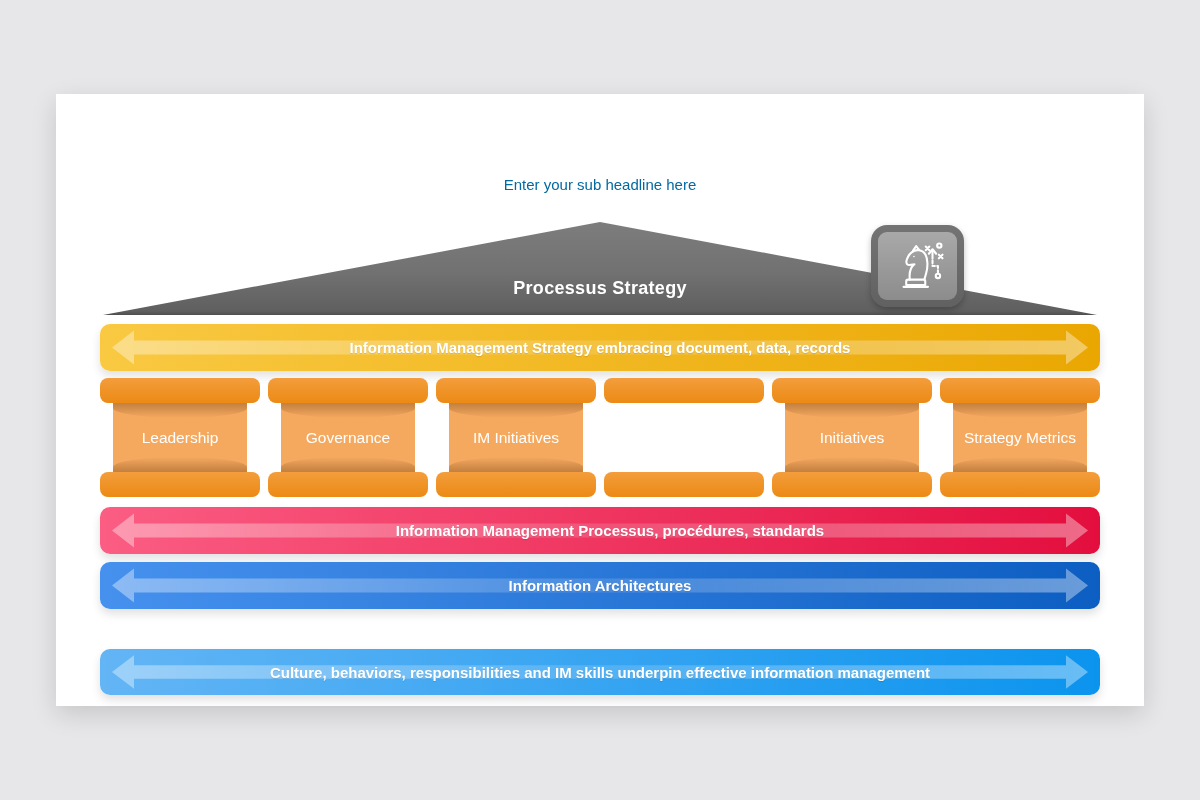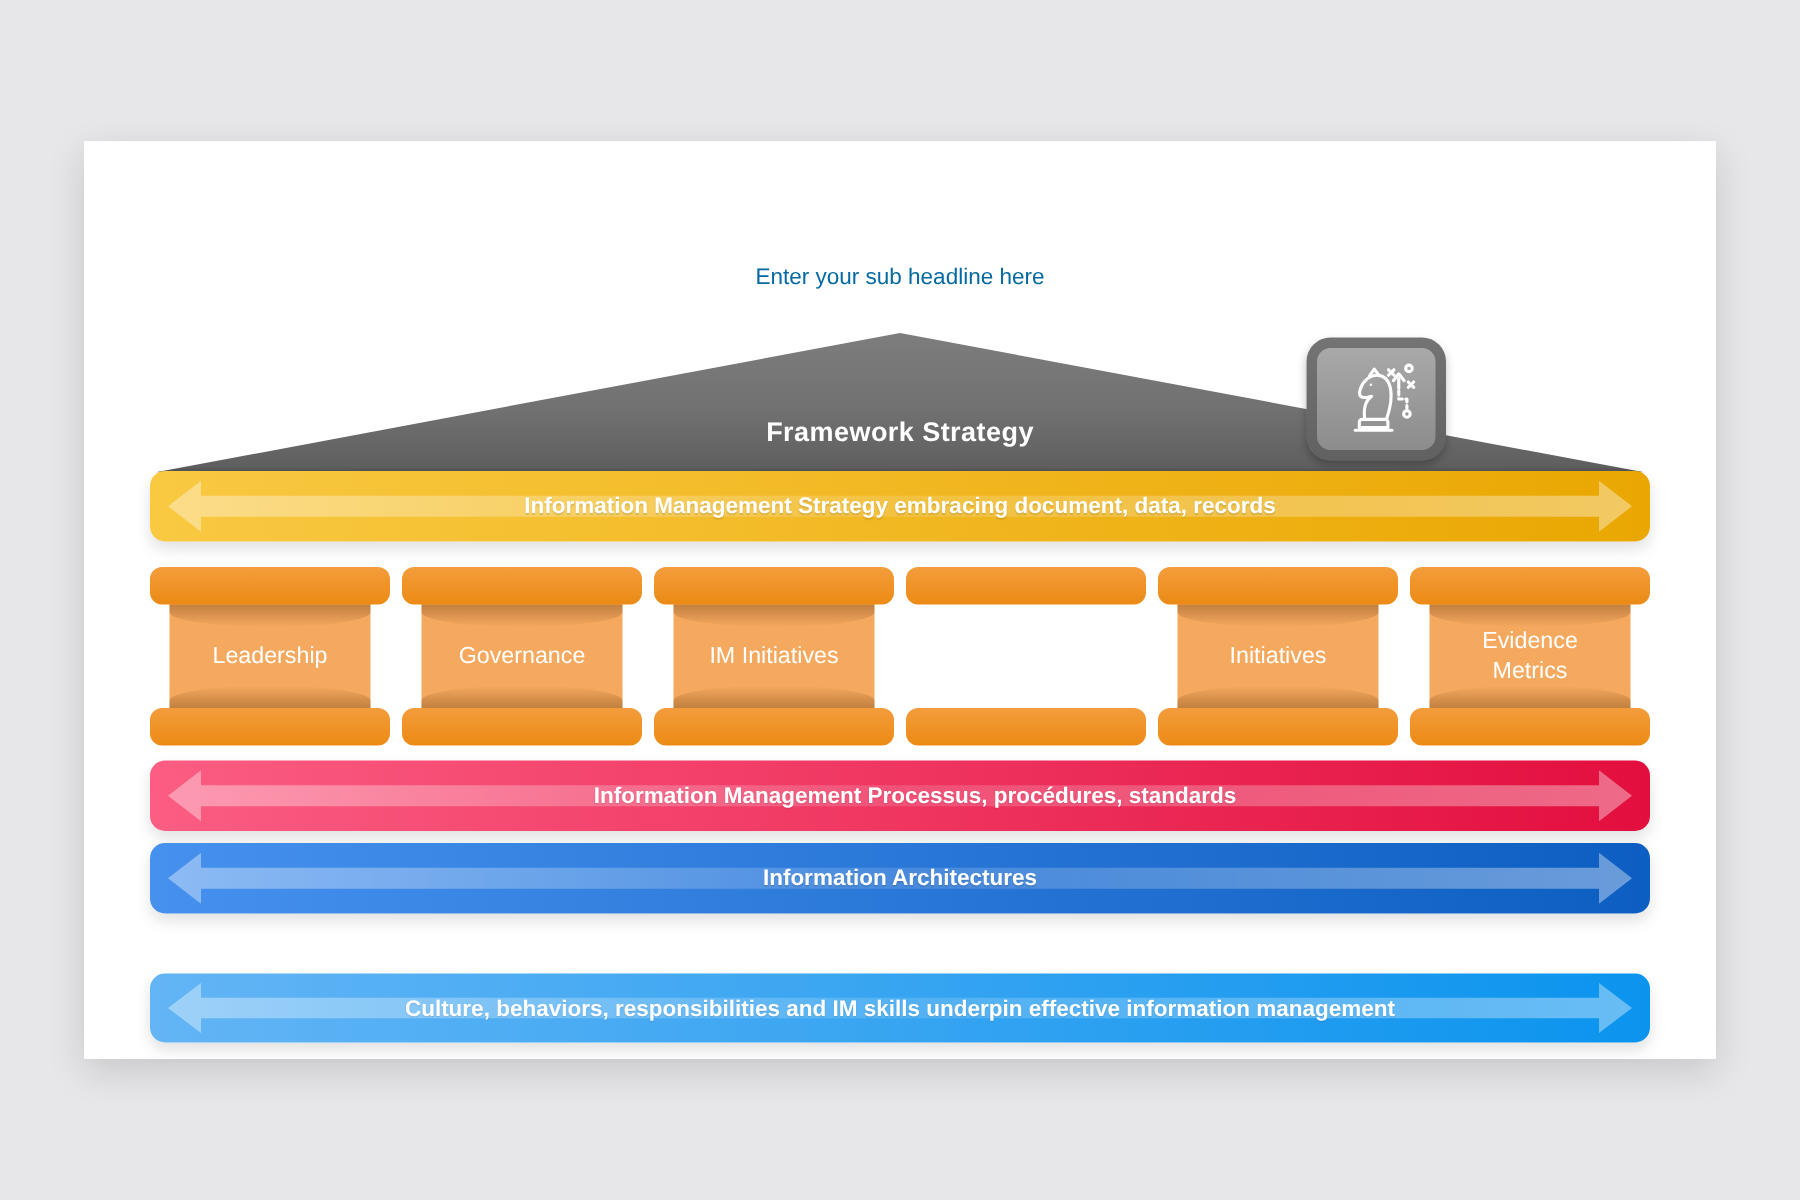--- a/index.html
+++ b/index.html
@@ -63,21 +63,21 @@
     box-shadow: 0 5px 10px rgba(0,0,0,0.12);
     overflow: hidden;
   }
   .bar-arrow { position: absolute; inset: 0; width: 100%; height: 100%; }
   .bar-label {
     position: relative; z-index: 2;
     color: #ffffff; font-size: 15px; font-weight: 700;
     text-align: center; padding: 0 40px;
     text-shadow: 0 1px 1px rgba(0,0,0,0.12);
   }
-  .bar-strategy { top: 220px; background: linear-gradient(90deg, #f9c942, #eaa702); }
+  .bar-strategy { top: 230px; background: linear-gradient(90deg, #f9c942, #eaa702); }
   .bar-process  { top: 413px; background: linear-gradient(90deg, #fb5d83, #e30e3e); padding-left: 20px; }
   .bar-arch     { top: 468px; background: linear-gradient(90deg, #4691ee, #0d5ec2); }
   .bar-culture  { top: 523px; height: 46px; background: linear-gradient(90deg, #63b5f5, #0b94ee); margin-top: 32px; }
   
   .pillars {
     position: absolute; left: 44px; top: 284px;
     width: 1000px; height: 119px;
     display: flex; gap: 8px;
   }
   .pillar { position: relative; flex: 1 1 0; }
@@ -123,21 +123,21 @@
     </linearGradient>
   </defs>
 </svg>
 
 <div class="stage">
   <div class="slide">
 
     <div class="subtitle">Enter your sub headline here</div>
 
     <div class="roof">
-      <div class="roof-label">Framework Strategy</div>
+      <div class="roof-label">Processus Strategy</div>
     </div>
 
     <div class="badge">
       <div class="badge-inner">
         <svg viewBox="0 0 64 64" fill="none" stroke="#ffffff" stroke-width="2.3" stroke-linecap="round" stroke-linejoin="round">
           <path d="M16 55 h27"></path>
           <path d="M19 49 a2 2 0 0 1 2 -2 h17 a2 2 0 0 1 2 2 v4 h-21 z"></path>
           <path d="M23 47 c-1 -8 0 -13 5 -17 c-3 0.5 -6 2 -8 0 c-2 -2 0 -9 5 -13 c5 -4 12 -3 15 2 c3 5 3 14 1 21 l-2 7"></path>
           <path d="M26.5 15 l3.5 -5 l3 4"></path>
           <circle cx="27.5" cy="21.5" r="0.9" fill="#ffffff" stroke="none"></circle>
@@ -188,21 +188,21 @@
       <div class="pillar">
         <div class="rod top"></div>
         <div class="panel">
           <span class="pillar-label">Initiatives</span>
         </div>
         <div class="rod bottom"></div>
       </div>
       <div class="pillar">
         <div class="rod top"></div>
         <div class="panel">
-          <span class="pillar-label">Evidence Metrics</span>
+          <span class="pillar-label">Strategy Metrics</span>
         </div>
         <div class="rod bottom"></div>
       </div>
     </div>
 
     <div class="bar bar-process">
       <svg class="bar-arrow" viewBox="0 0 1000 47" preserveAspectRatio="none">
         <polygon fill="url(#arrowFade)" points="12,23.5 34,6.5 34,16.5 966,16.5 966,6.5 988,23.5 966,40.5 966,30.5 34,30.5 34,40.5"></polygon>
       </svg>
       <span class="bar-label">Information Management Processus, procédures, standards</span>

